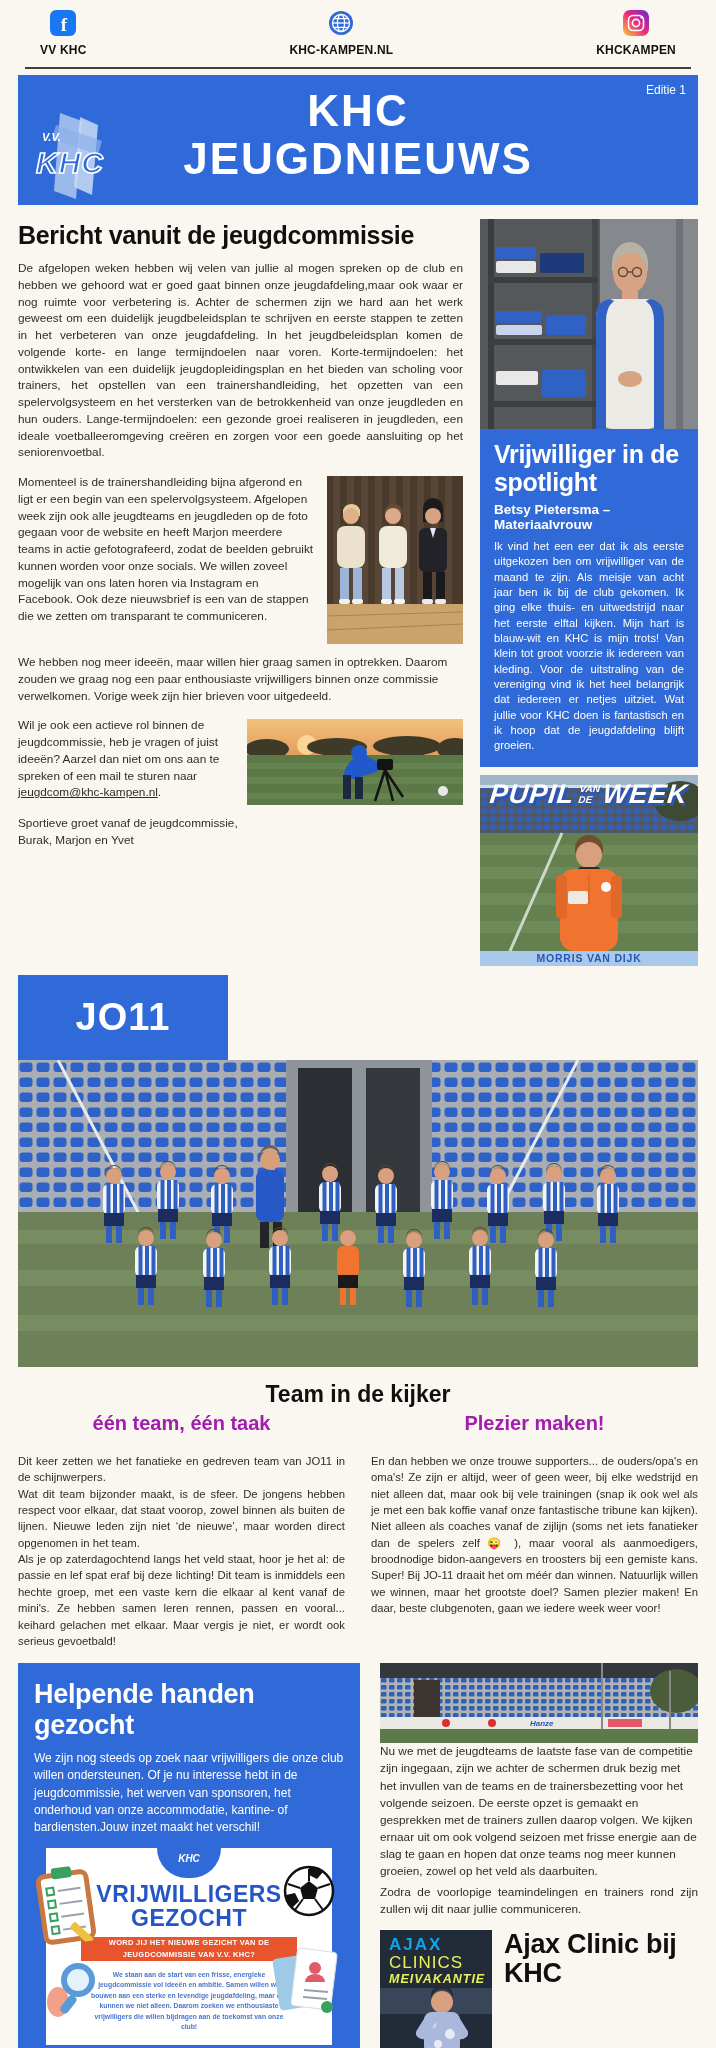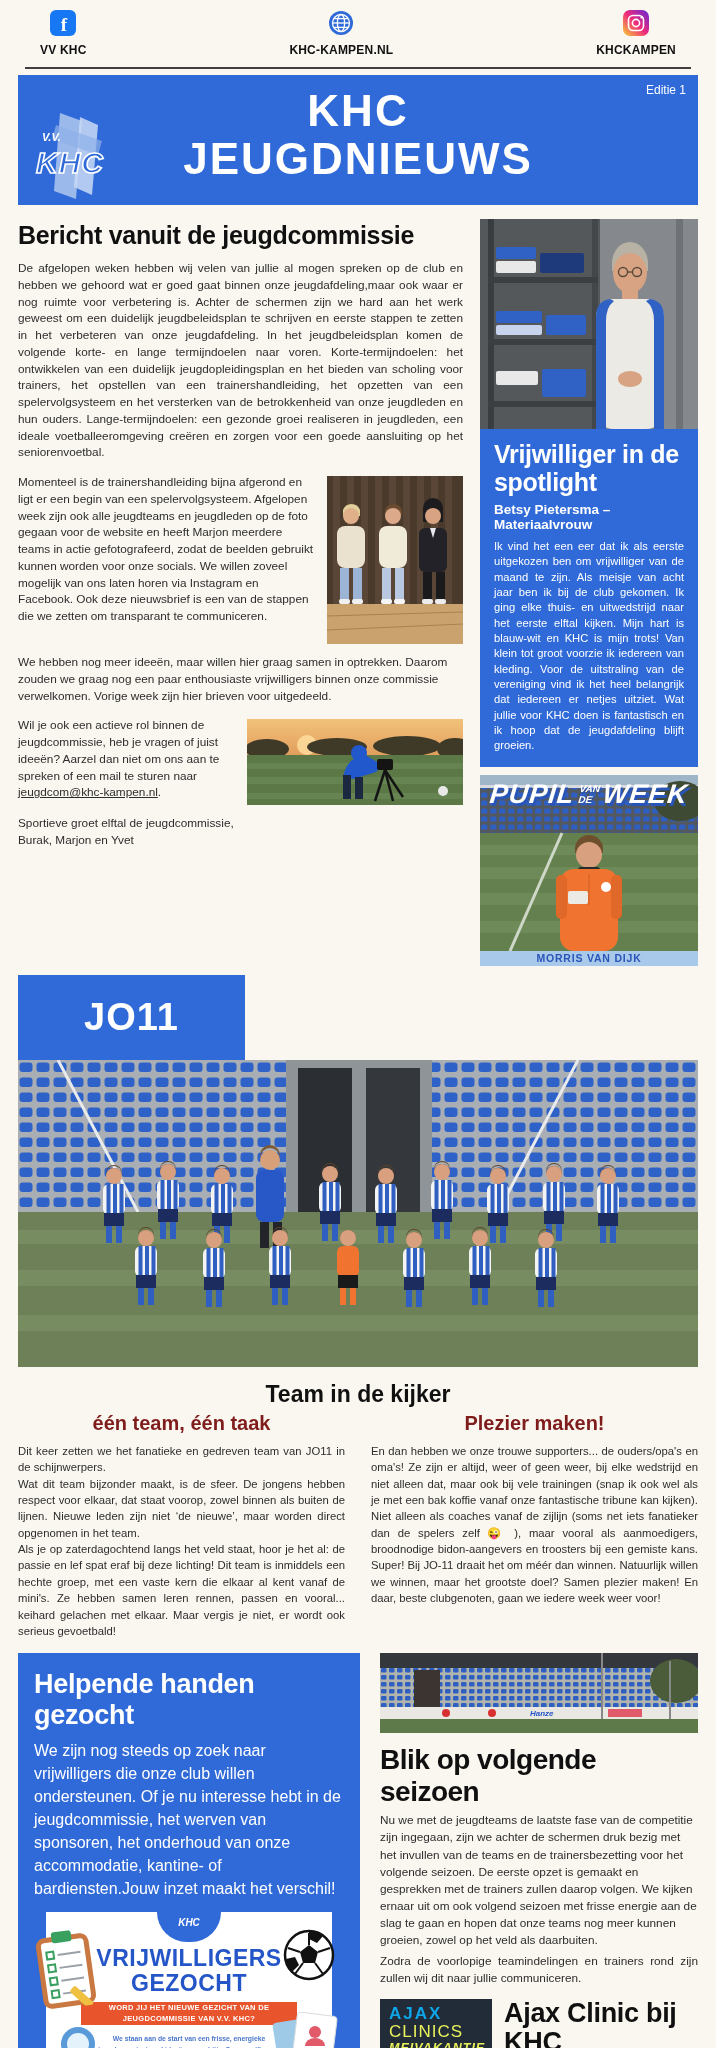--- a/index.html
+++ b/index.html
@@ -37,34 +37,34 @@
   .spot-sub { font-size:13.5px; font-weight:700; margin:0 0 7px; }
   .spot-body { font-size:11.2px; line-height:1.37; text-align:justify; margin:0; }
   .pupil-card { margin-top:8px; position:relative; }
   .pupil-banner { position:absolute; top:4px; left:0; right:0; display:flex; justify-content:center; align-items:center; gap:4px; color:#fff; font-style:italic; font-weight:700; }
   .pupil-big { font-size:27px; text-shadow:2.5px 2.5px 0 #2a55b8; transform:skewX(-6deg); letter-spacing:1px; }
   .pupil-small { display:flex; flex-direction:column; font-size:10px; line-height:1.05; text-shadow:1.5px 1.5px 0 #2a55b8; transform:skewX(-6deg); }
   .pupil-caption { height:15px; background:#a9c9ea; color:#2a55b8; font-size:10.5px; font-weight:700; display:flex; align-items:center; justify-content:center; letter-spacing:.8px; }
 
   
   .jo11 { margin:9px 18px 0; }
-  .jo11-label { width:227px; height:85px; background:#2f6ad8; color:#fff; font-size:38px; font-weight:700; display:flex; align-items:center; justify-content:center; letter-spacing:1px; }
+  .jo11-label { width:210px; height:85px; background:#2f6ad8; color:#fff; font-size:38px; font-weight:700; display:flex; align-items:center; justify-content:center; letter-spacing:1px; }
 
   
   .kijker-head { text-align:center; font-size:23px; font-weight:700; color:#101010; margin:10px 8px 2px; }
   .kijker-cols { display:flex; gap:26px; margin:0 18px; color:#2d2d2d; }
   .kijker-col { flex:1; }
-  .kijker-col h3 { text-align:center; font-size:20px; font-weight:700; color:#7f1d1d; margin:2px 0 8px; }
+  .kijker-col h3 { text-align:center; font-size:20px; font-weight:700; color:#a21caf; margin:2px 0 18px; }
   .kijker-col p { font-size:11.3px; line-height:1.45; text-align:justify; margin:0; }
 
   
   .bottom-grid { display:flex; gap:20px; margin:14px 18px 0; align-items:flex-start; }
   .help-box { flex:0 0 342px; width:342px; background:#2f6ad8; color:#fff; padding:14px 16px 60px; position:relative; }
   .help-title { font-size:27px; font-weight:700; margin:2px 0 9px; letter-spacing:-.3px; }
-  .help-body { font-size:16px; line-height:1.43; margin:0 0 12px; }
+  .help-body { font-size:12px; line-height:1.43; margin:0 0 12px; }
 
   
   .poster { position:relative; }
   .poster-white { position:relative; background:#fff; margin:0 12px; padding:34px 12px 12px; text-align:center; }
   .poster-logo { position:absolute; top:0; left:50%; transform:translateX(-50%); width:64px; height:30px; background:#2f6ad8; border-radius:0 0 40px 40px; color:#fff; font-size:10px; font-weight:700; font-style:italic; display:flex; align-items:flex-start; justify-content:center; padding-top:5px; }
   .poster-title { color:#2456c8; font-size:23px; font-weight:700; letter-spacing:.5px; line-height:1.05; }
   .poster-banner { margin:7px auto 0; width:216px; background:#e8542c; color:#fff; font-size:7.5px; font-weight:700; line-height:1.55; padding:0 6px; letter-spacing:.3px; }
   .poster-intro { margin:9px auto 0; width:206px; color:#4a76cc; font-size:6.8px; font-weight:700; line-height:1.55; }
   .p-ic { position:absolute; }
   .poster-blue { position:relative; padding:10px 6px 0; text-align:center; }
@@ -240,21 +240,21 @@
                   <line x1="138" y1="51" x2="128" y2="82"></line>
                   <line x1="138" y1="51" x2="146" y2="82"></line>
                   <line x1="138" y1="51" x2="156" y2="78"></line>
                 </g>
               </g>
             <circle cx="196" cy="72" r="5" fill="#e8e8e8"></circle>
           </svg>
         </div>
         <p><span>Wil je ook een actieve rol binnen de jeugdcommissie, heb je vragen of juist ideeën? Aarzel dan niet om ons aan te spreken of een mail te sturen naar </span><a class="mail" href="#">jeugdcom@khc-kampen.nl</a><span>.</span></p>
       </div>
-      <p class="signoff">Sportieve groet elftal de jeugdcommissie,</p>
+      <p class="signoff">Sportieve groet vanaf de jeugdcommissie,</p>
       <p>Burak, Marjon en Yvet</p>
     </div>
 
     <div class="col-side">
       <div class="spot-photo">
         <svg width="218" height="210" viewBox="0 0 218 210">
           <rect width="218" height="210" fill="#85898d"></rect>
           <rect width="120" height="210" fill="#55585a"></rect>
           <rect x="8" width="6" height="210" fill="#3a3d3f"></rect>
             <rect x="112" width="6" height="210" fill="#44474a"></rect>
@@ -524,21 +524,20 @@
             <circle cx="112" cy="60" r="4" fill="#d83030"></circle>
           <text x="150" y="63" font-size="8" font-weight="bold" font-style="italic" fill="#2456c8">Hanze</text>
           <rect x="228" y="56" width="34" height="8" fill="#e05a6a"></rect>
           <rect y="66" width="318" height="14" fill="#5f7a4a"></rect>
           <g stroke="#888" stroke-width="2">
               <line x1="222" y1="0" x2="222" y2="66"></line>
               <line x1="290" y1="8" x2="290" y2="66"></line>
             </g>
         </svg>
       </div>
-      <div class="blik-title">Blik op volgende seizoen</div>
       <p>Nu we met de jeugdteams de laatste fase van de competitie zijn ingegaan, zijn we achter de schermen druk bezig met het invullen van de teams en de trainersbezetting voor het volgende seizoen. De eerste opzet is gemaakt en gesprekken met de trainers zullen daarop volgen. We kijken ernaar uit om ook volgend seizoen met frisse energie aan de slag te gaan en hopen dat onze teams nog meer kunnen groeien, zowel op het veld als daarbuiten.</p>
       <p class="just">Zodra de voorlopige teamindelingen en trainers rond zijn zullen wij dit naar jullie communiceren.</p>
 
       <div class="ajax-row">
         <div class="ajax-img">
           <svg width="112" height="142" viewBox="0 0 112 142" style="position:absolute;left:0;top:0;">
             <rect width="112" height="142" fill="#222b38"></rect>
             <rect y="58" width="112" height="26" fill="#39465a"></rect>
             <rect y="118" width="112" height="24" fill="#2c4430"></rect>
             <g>

